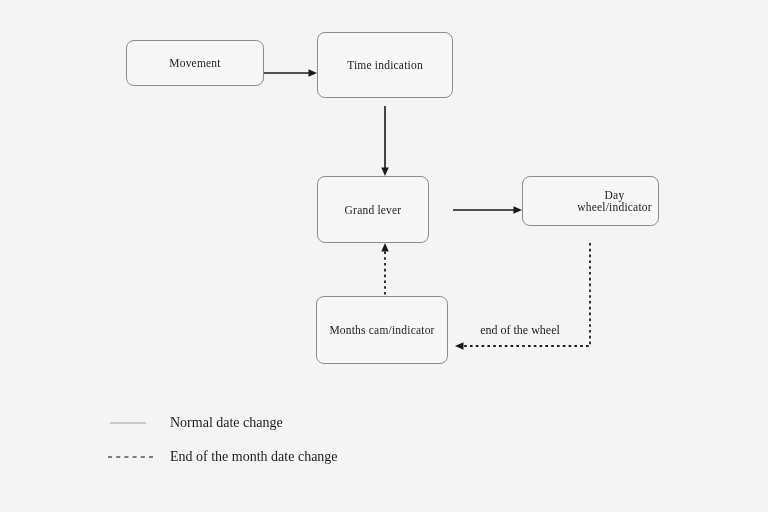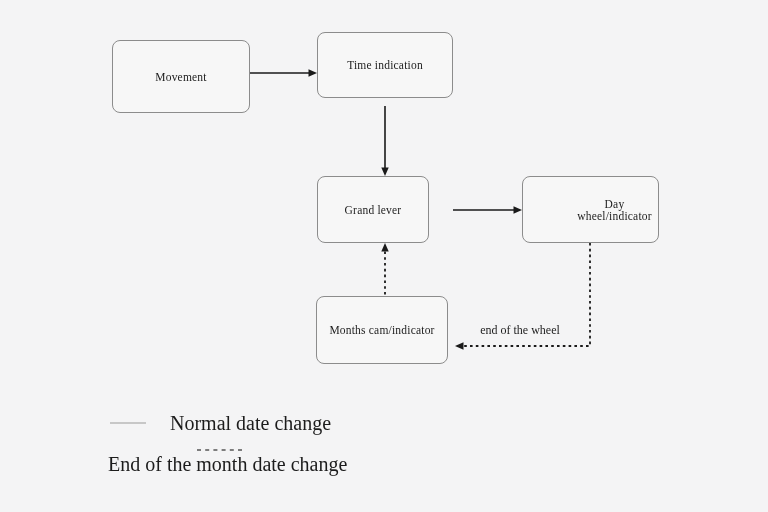--- a/index.html
+++ b/index.html
@@ -26,52 +26,52 @@
     border: 1px solid #8c8c8c;
     border-radius: 8px;
     display: flex;
     align-items: center;
     justify-content: center;
     font-size: 11.5px;
     color: #1c1c1c;
     letter-spacing: 0.2px;
     text-align: center;
   }
-  #node-movement   { left: 112px; top: 40px;  width: 138px; height: 73px; }
+  #node-movement   { left: 126px; top: 40px;  width: 138px; height: 46px; }
   #node-time       { left: 317px; top: 32px;  width: 136px; height: 66px; }
   #node-grand      { left: 317px; top: 176px; width: 112px; height: 67px; }
-  #node-day        { left: 522px; top: 176px; width: 137px; height: 67px; padding-left: 48px; }
+  #node-day        { left: 522px; top: 176px; width: 137px; height: 50px; padding-left: 48px; }
   #node-months     { left: 316px; top: 296px; width: 132px; height: 68px; }
   .edge-label {
     position: absolute;
     left: 452px; top: 323px;
     width: 136px;
     text-align: center;
     font-size: 12px;
     color: #1c1c1c;
   }
   .legend {
     position: absolute;
     left: 108px; top: 413px;
     color: #1c1c1c;
   }
   .legend-row {
     display: flex;
     align-items: center;
     height: 20px;
   }
-  .legend-row + .legend-row { margin-top: 14px; flex-direction: column; }
+  .legend-row + .legend-row { margin-top: 14px; }
   .legend-sample {
     width: 46px;
     margin-right: 16px;
     flex: 0 0 auto;
     display: block;
   }
   .legend-label {
-    font-size: 20px;
+    font-size: 14px;
     white-space: nowrap;
   }
   .edge-solid  { stroke: #1a1a1a; stroke-width: 1.6; fill: none; }
   .edge-dashed { stroke: #1a1a1a; stroke-width: 1.8; stroke-dasharray: 2.6 3.2; fill: none; }
   .arrowhead   { fill: #1a1a1a; stroke: none; }
 </style>
 </head>
 <body>
 
 <div class="stage">

